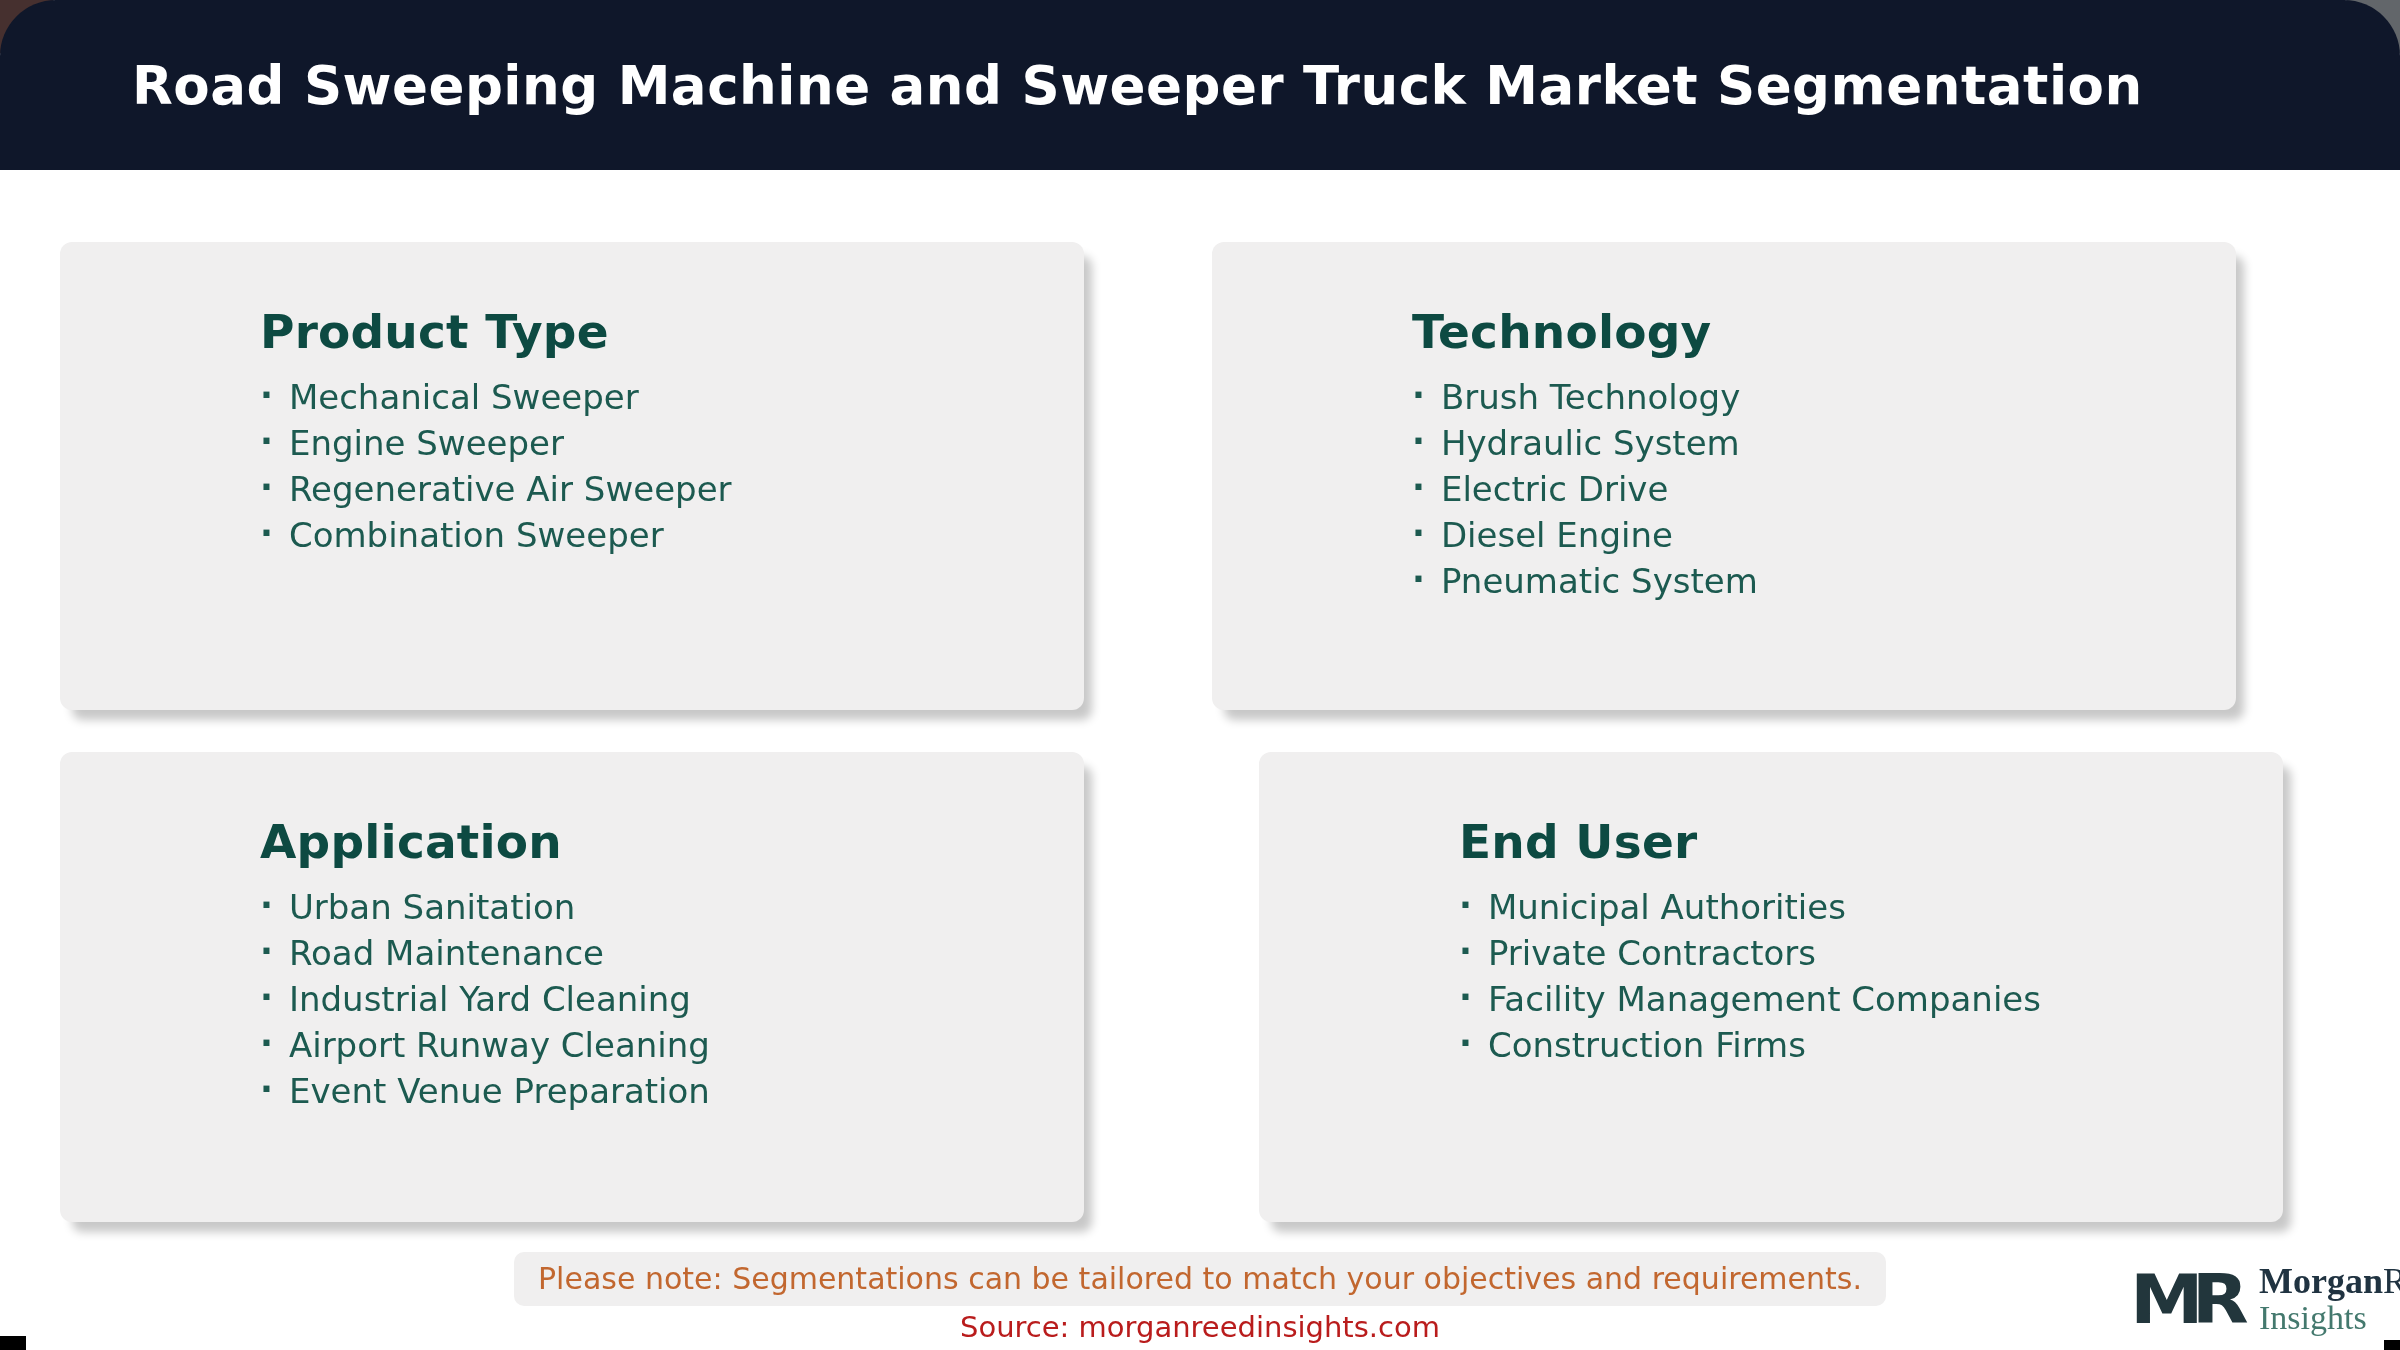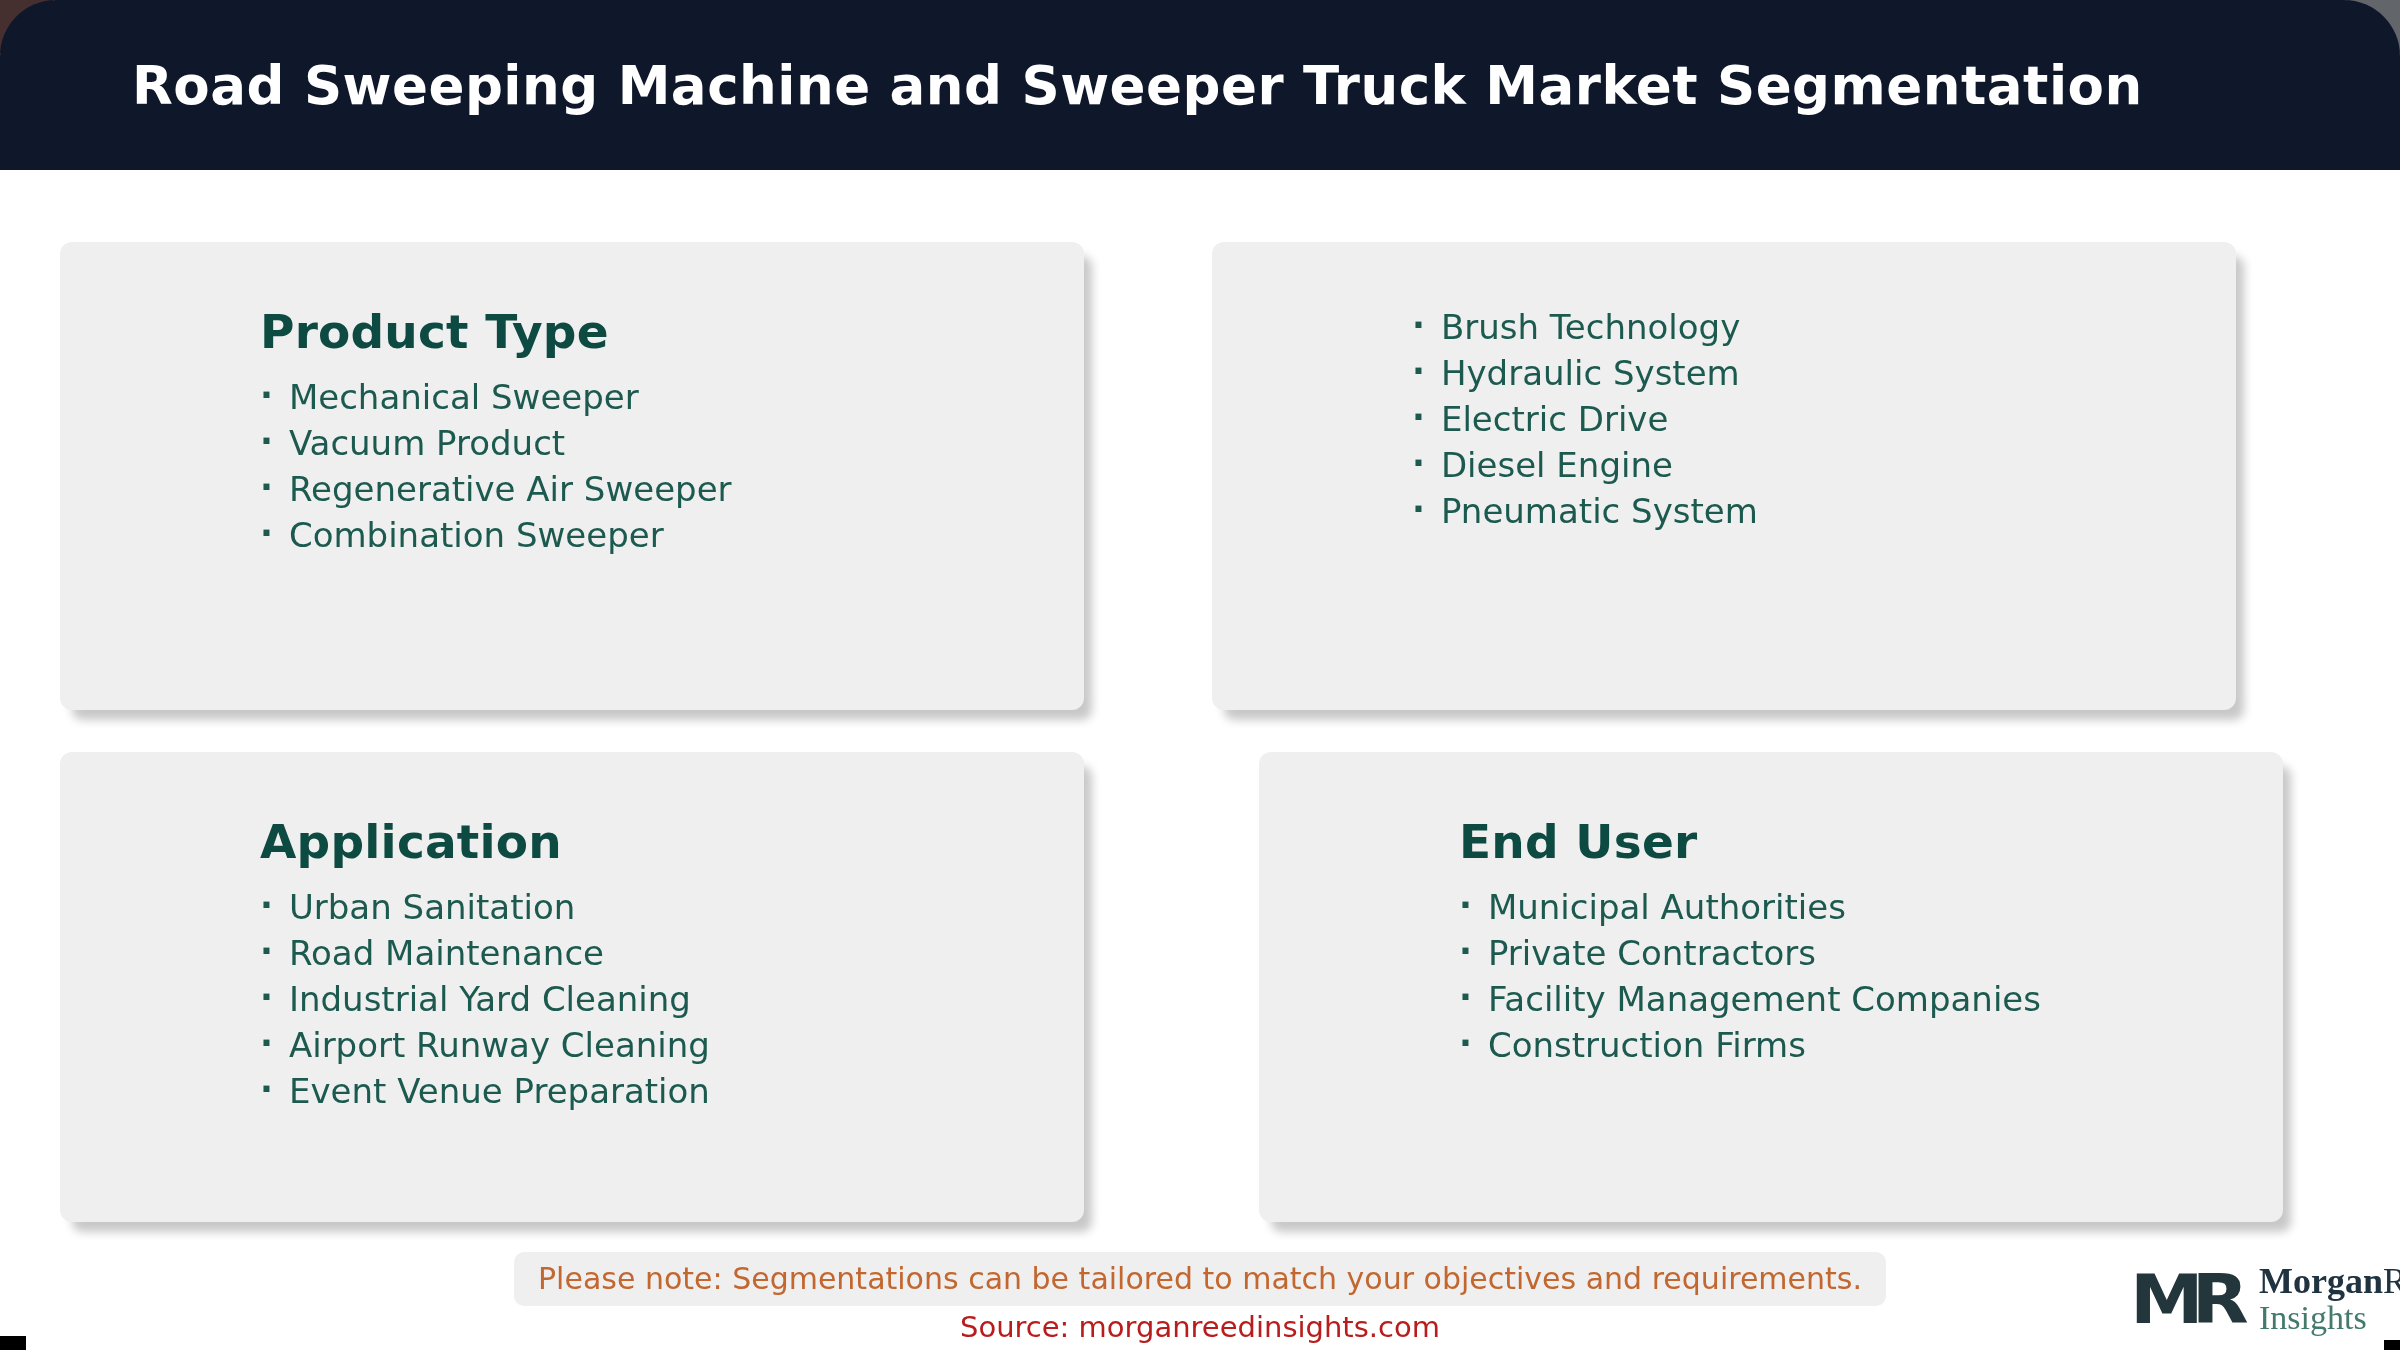--- a/index.html
+++ b/index.html
@@ -103,34 +103,35 @@
 
   <div class="card c1">
     <h2>Product Type</h2>
     <ul>
       <li>
           <span class="dot">·</span>
           <span>Mechanical Sweeper</span>
         </li>
       <li>
           <span class="dot">·</span>
-          <span>Vacuum Product</span>
+          <span>Engine Sweeper</span>
         </li>
       <li>
           <span class="dot">·</span>
           <span>Regenerative Air Sweeper</span>
         </li>
       <li>
           <span class="dot">·</span>
           <span>Combination Sweeper</span>
         </li>
     </ul>
   </div>
 
   <div class="card c2">
+    <h2>Technology</h2>
     <ul>
       <li>
           <span class="dot">·</span>
           <span>Brush Technology</span>
         </li>
       <li>
           <span class="dot">·</span>
           <span>Hydraulic System</span>
         </li>
       <li>

